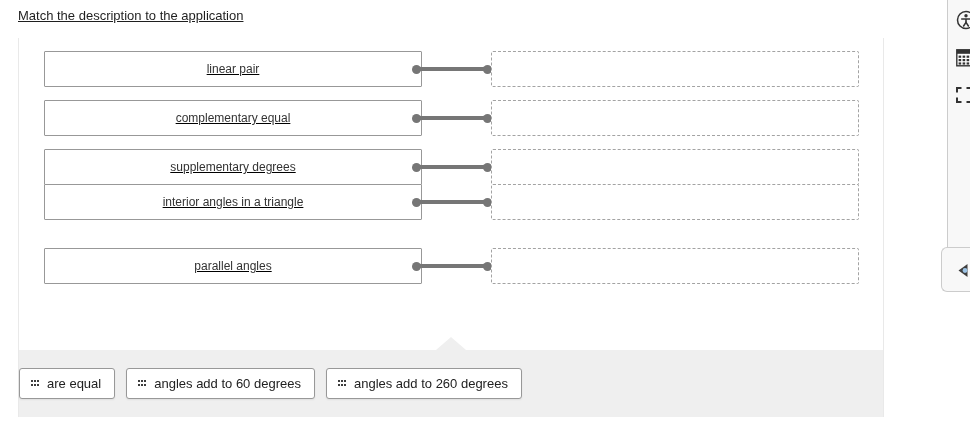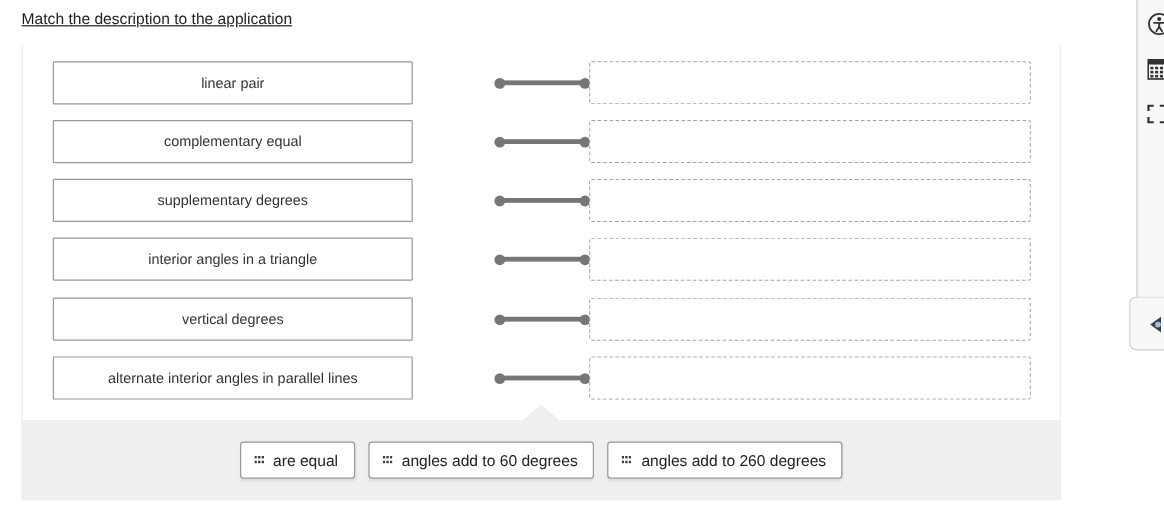--- a/index.html
+++ b/index.html
@@ -5,41 +5,41 @@
   * { margin:0; padding:0; box-sizing:border-box; }
   html,body { width:970px; height:430px; background:#ffffff; overflow:hidden;
               font-family:"Liberation Sans", sans-serif; position:relative; }
 
   .page-title { position:absolute; left:18px; top:8px; font-size:13px; color:#1f1f1f;text-decoration:underline; }
 
   .quiz-panel { position:absolute; left:18px; top:38px; width:866px; height:379px;
                 background:#ffffff; border-left:1px solid #e9e9e9; border-right:1px solid #e9e9e9; }
 
   .match-row { position:absolute; left:0; width:100%; height:36px; }
-  .src-box { position:absolute; left:25px; top:0; width:300px; height:36px;
+  .src-box { position:absolute; left:25px; top:0; width:378px; height:36px;
              background:#ffffff; border:1px solid #989898; border-radius:1px;
-             display:flex; align-items:center; justify-content:center; }
+             display:flex; align-items:center; justify-content:center;text-decoration:underline; }
   .src-box span { font-size:12px; color:#333333; }
 
   .connector { position:absolute; left:393px; top:0; width:80px; height:36px; }
   .connector .line { position:absolute; left:4px; right:4px; top:16px; height:4px; background:#767676; }
   .connector .dot  { position:absolute; top:13.5px; width:9px; height:9px; border-radius:50%; background:#767676; }
   .connector .dot.left  { left:0; }
   .connector .dot.right { right:0; }
 
   .drop-box { position:absolute; left:472px; top:0; width:368px; height:36px;
               background:#ffffff; border:1px dashed #a3a3a3; border-radius:2px; }
 
   .answer-tray { position:absolute; left:0; top:312px; width:100%; height:67px; background:#efefef; }
   .tray-caret { position:absolute; left:417px; top:299px; width:0; height:0;
                 border-left:15px solid transparent; border-right:15px solid transparent;
                 border-bottom:13px solid #efefef; }
 
   .chip-row { position:absolute; left:0; top:330px; width:100%;
-              display:flex; justify-content:center; gap:11px; }
+              display:flex; justify-content:flex-start; gap:11px; }
   .chip { height:31px; background:#ffffff; border:1px solid #989898; border-radius:3px;
           display:flex; align-items:center; gap:8px; padding:0 13px 0 11px;
           box-shadow:0 1px 2px rgba(0,0,0,0.07); cursor:grab; }
   .chip span { font-size:13px; color:#222222; }
   .drag-handle { display:inline-block; width:8px; height:7px; }
   .drag-handle svg { display:block; }
 
   .right-sidebar { position:absolute; left:947px; top:0; width:23px; height:292px;
                    background:#f8f8f8; border-left:1px solid #cccccc; border-bottom:1px solid #cccccc; }
   .sb-icon { position:absolute; left:8px; width:20px; height:20px; cursor:pointer; }
@@ -88,55 +88,44 @@
       <span>supplementary degrees</span>
     </div>
     <div class="connector">
       <div class="line"></div>
       <div class="dot left"></div>
       <div class="dot right"></div>
     </div>
     <div class="drop-box"></div>
   </div>
 
-  <div class="match-row" style="top:160px">
+  <div class="match-row" style="top:146px">
     <div class="src-box">
       <span>interior angles in a triangle</span>
     </div>
     <div class="connector">
       <div class="line"></div>
       <div class="dot left"></div>
       <div class="dot right"></div>
     </div>
     <div class="drop-box"></div>
   </div>
 
   <div class="match-row" style="top:210px">
     <div class="src-box">
-      <span>vertical degrees</span>
-    </div>
-    <div class="connector">
-      <div class="line"></div>
-      <div class="dot left"></div>
-      <div class="dot right"></div>
-    </div>
-    <div class="drop-box"></div>
-  </div>
-
-  <div class="match-row" style="top:259px">
-    <div class="src-box">
-      <span>alternate interior angles in parallel lines</span>
-    </div>
-    <div class="connector">
-      <div class="line"></div>
-      <div class="dot left"></div>
-      <div class="dot right"></div>
-    </div>
-    <div class="drop-box"></div>
-  </div>
+      <span>parallel angles</span>
+    </div>
+    <div class="connector">
+      <div class="line"></div>
+      <div class="dot left"></div>
+      <div class="dot right"></div>
+    </div>
+    <div class="drop-box"></div>
+  </div>
+
 
   <div class="tray-caret"></div>
   <div class="answer-tray"></div>
 
   <div class="chip-row">
     <div class="chip">
       <span class="drag-handle">
         <svg width="8" height="7" viewBox="0 0 8 7">
             <g fill="#3d3d3d">
           <rect x="0" y="0" width="2" height="2"></rect>

